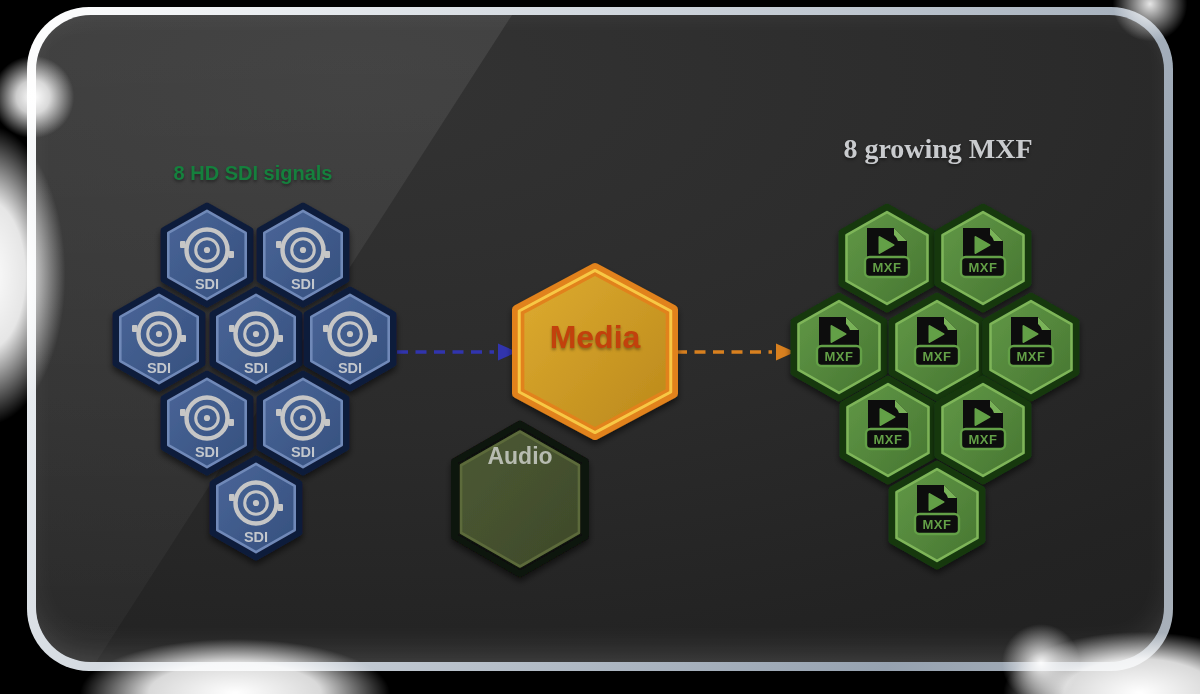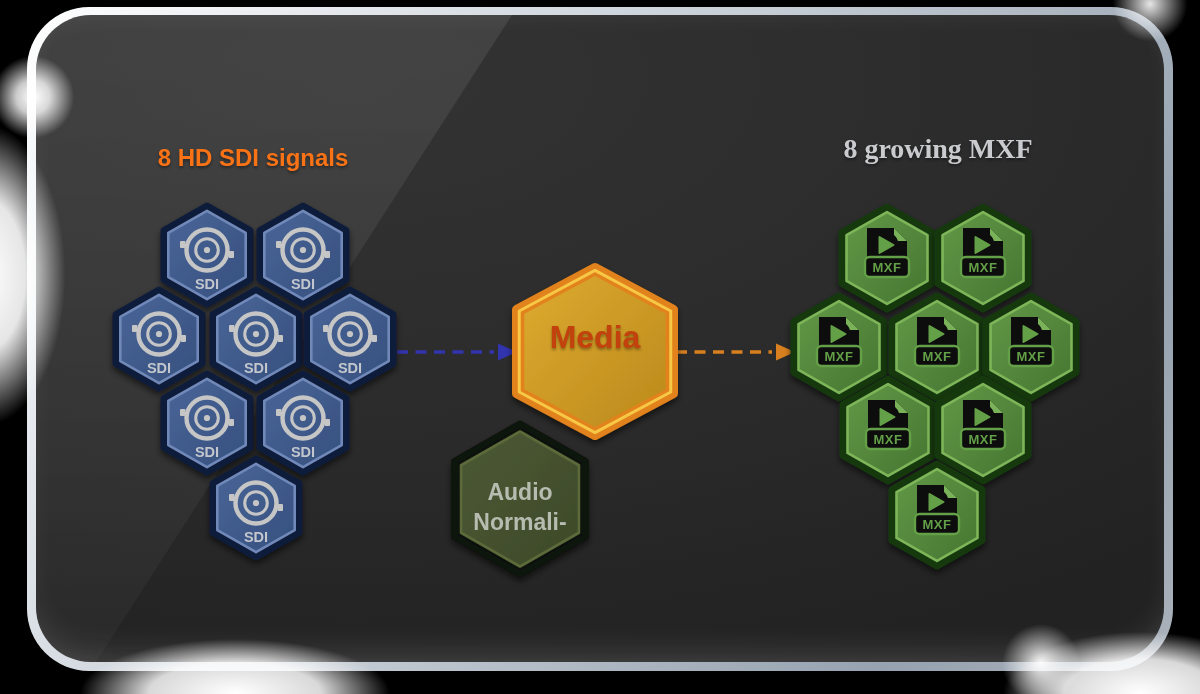--- a/index.html
+++ b/index.html
@@ -18,27 +18,27 @@
          background:linear-gradient(180deg,rgba(255,255,255,0.085),rgba(255,255,255,0.028));}
   .sheen{position:absolute;inset:0;border-radius:55px;
          box-shadow:inset 0 -22px 38px -20px rgba(255,255,255,0.20),
                     inset 0 18px 30px -24px rgba(255,255,255,0.10);}
 
   
   #diagram{position:absolute;left:0;top:0;z-index:2;}
 
   
   .overlay-label{position:absolute;z-index:3;text-align:center;font-weight:bold;}
-  #title-left {left:103px;top:140px;width:300px;font-size:24px;line-height:36px;color:#f97316;
+  #title-left {left:103px;top:155px;width:300px;font-size:20px;line-height:36px;color:#15803d;
                text-shadow:0 2px 3px rgba(0,0,0,0.4);}
   #title-right{left:783px;top:131px;width:310px;font-size:28px;line-height:36px;color:#c9cbce;
                text-shadow:0 2px 3px rgba(0,0,0,0.4);font-family:Liberation Serif, serif;}
   #label-engine{left:485px;top:315px;width:220px;font-size:32px;line-height:44px;color:#c2410c;
                 text-shadow:0 2px 3px rgba(0,0,0,0.35);}
-  #label-audio{left:430px;top:477px;width:180px;font-size:23px;line-height:30px;color:#b7bcb0;}
+  #label-audio{left:430px;top:441px;width:180px;font-size:23px;line-height:30px;color:#b7bcb0;}
 
   
   .glow{position:absolute;pointer-events:none;z-index:4;}
   #glow-tl {left:-130px;top:60px;width:230px;height:430px;
             background:radial-gradient(50% 50% at 50% 50%,#fff 0%,rgba(255,255,255,0.9) 35%,rgba(255,255,255,0) 70%);}
   #flare-tl{left:-14px;top:50px;width:94px;height:94px;
             background:radial-gradient(circle,#fff 0%,rgba(255,255,255,0.8) 25%,rgba(255,255,255,0) 62%);}
   #glow-bl {left:20px;top:618px;width:430px;height:150px;
             background:radial-gradient(50% 50% at 50% 50%,#fff 0%,rgba(255,255,255,0.85) 40%,rgba(255,255,255,0) 72%);}
   #glow-br {left:950px;top:608px;width:380px;height:170px;
@@ -296,21 +296,20 @@
 <div class="overlay-label" id="title-right">
   <div>8 growing MXF</div>
 </div>
 
 <div class="overlay-label" id="label-engine">
   <div>Media</div>
 </div>
 
 <div class="overlay-label" id="label-audio">
   <div>Audio</div>
-  <div>Normali-</div>
 </div>
 
 <div class="glow" id="glow-tl"></div>
 <div class="glow" id="flare-tl"></div>
 <div class="glow" id="glow-bl"></div>
 <div class="glow" id="glow-br"></div>
 <div class="glow" id="flare-br"></div>
 <div class="glow" id="flare-tr"></div>
 
 </body></html>

